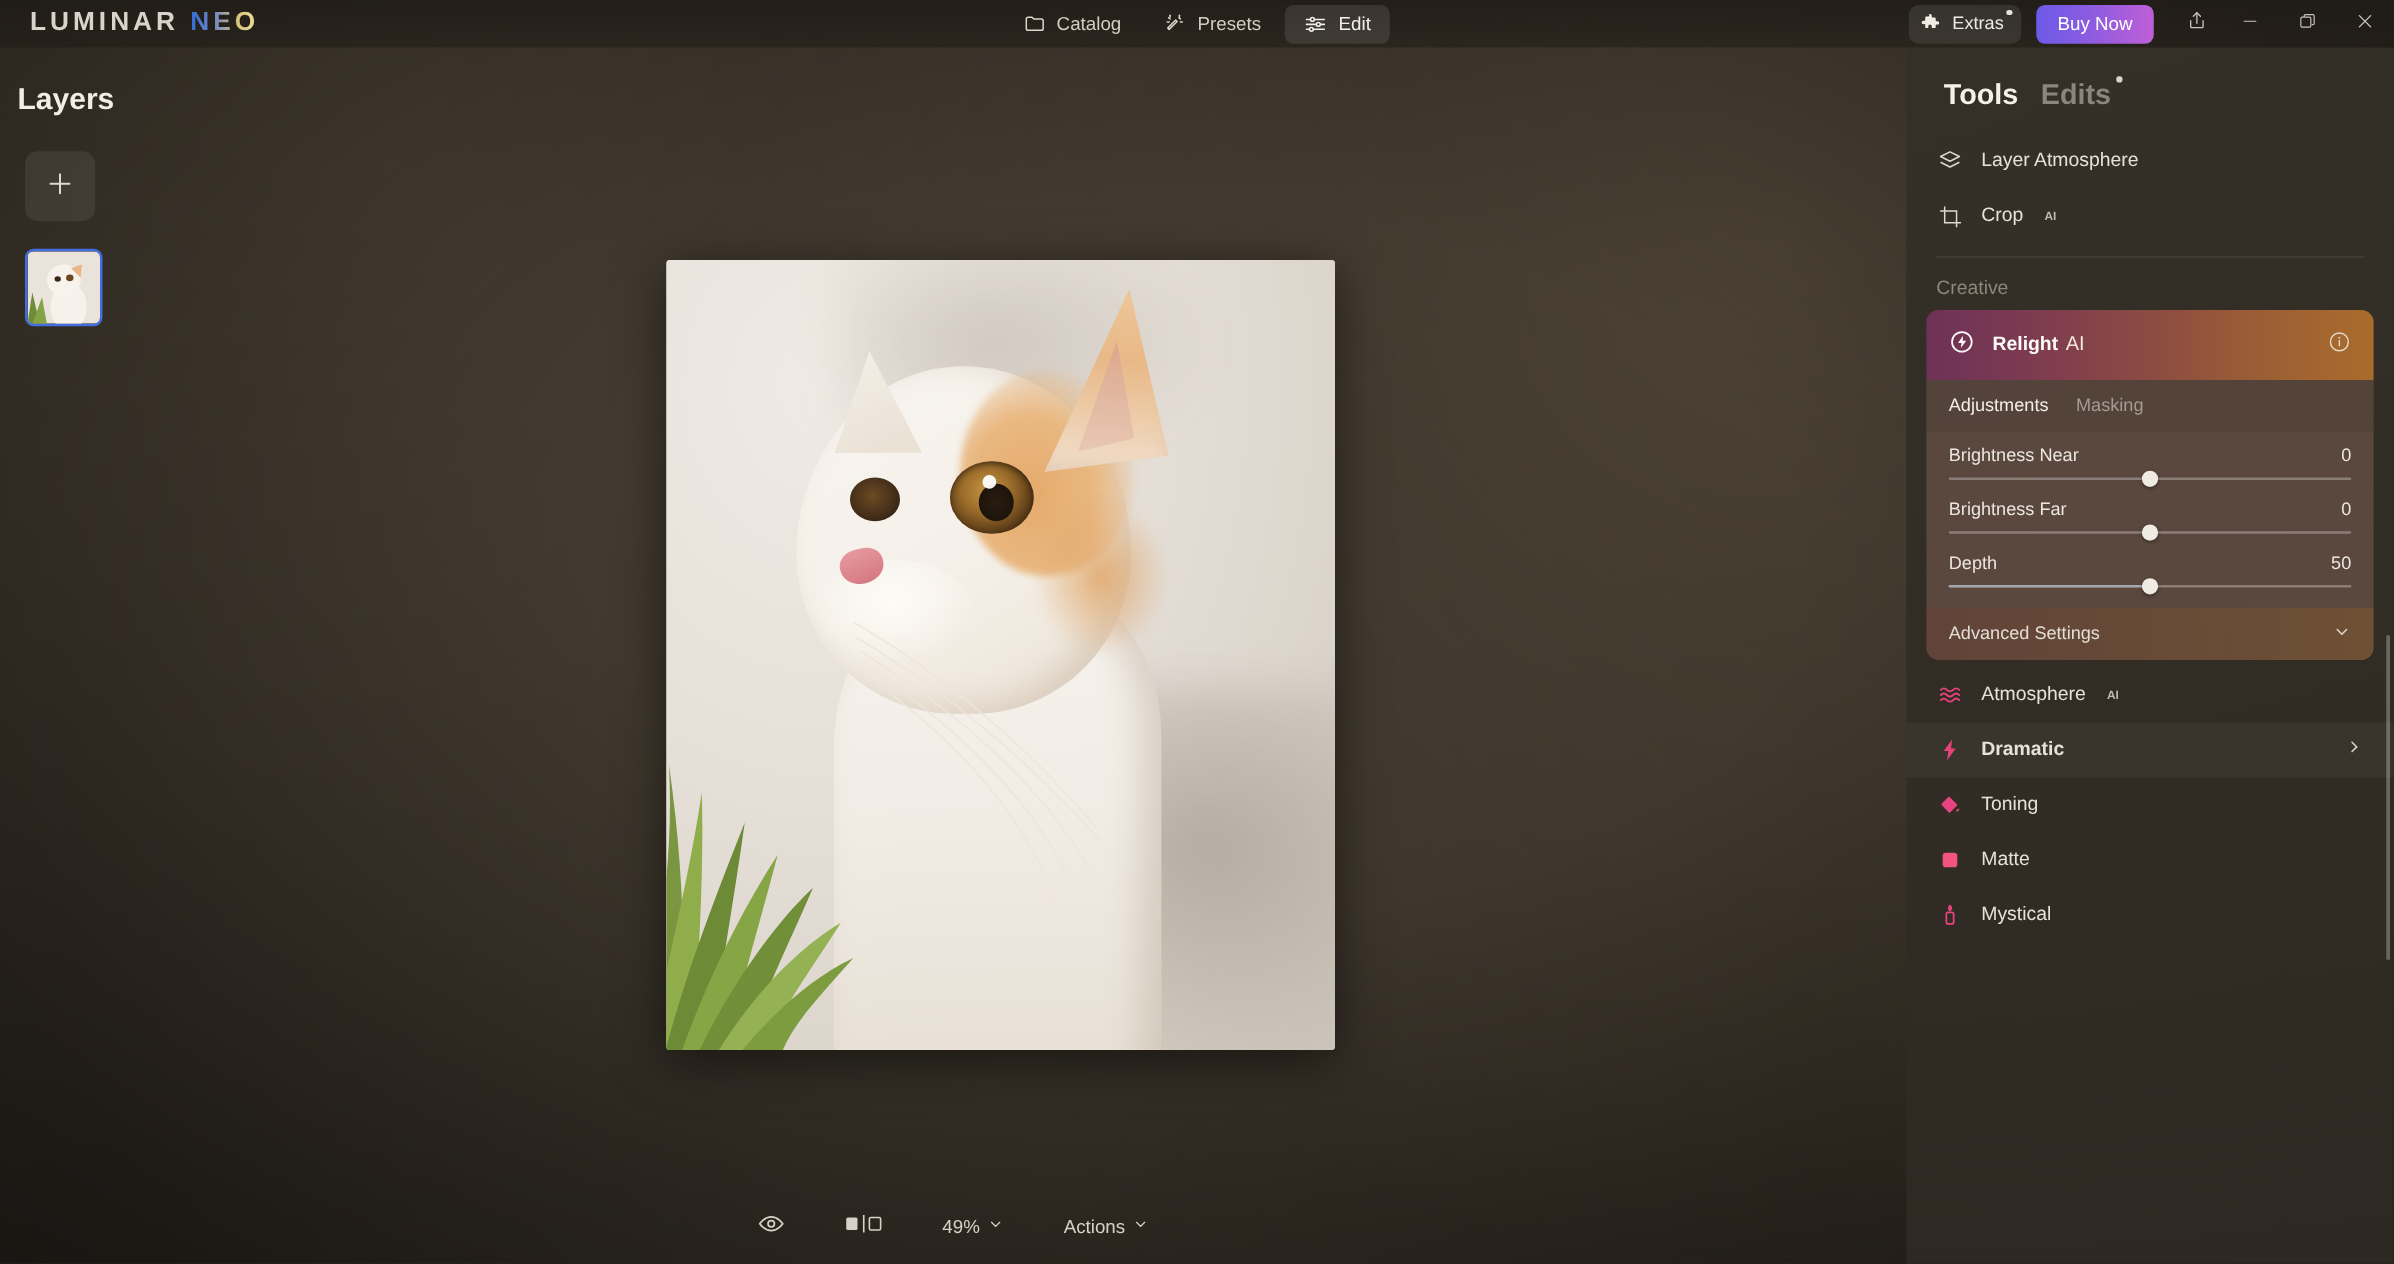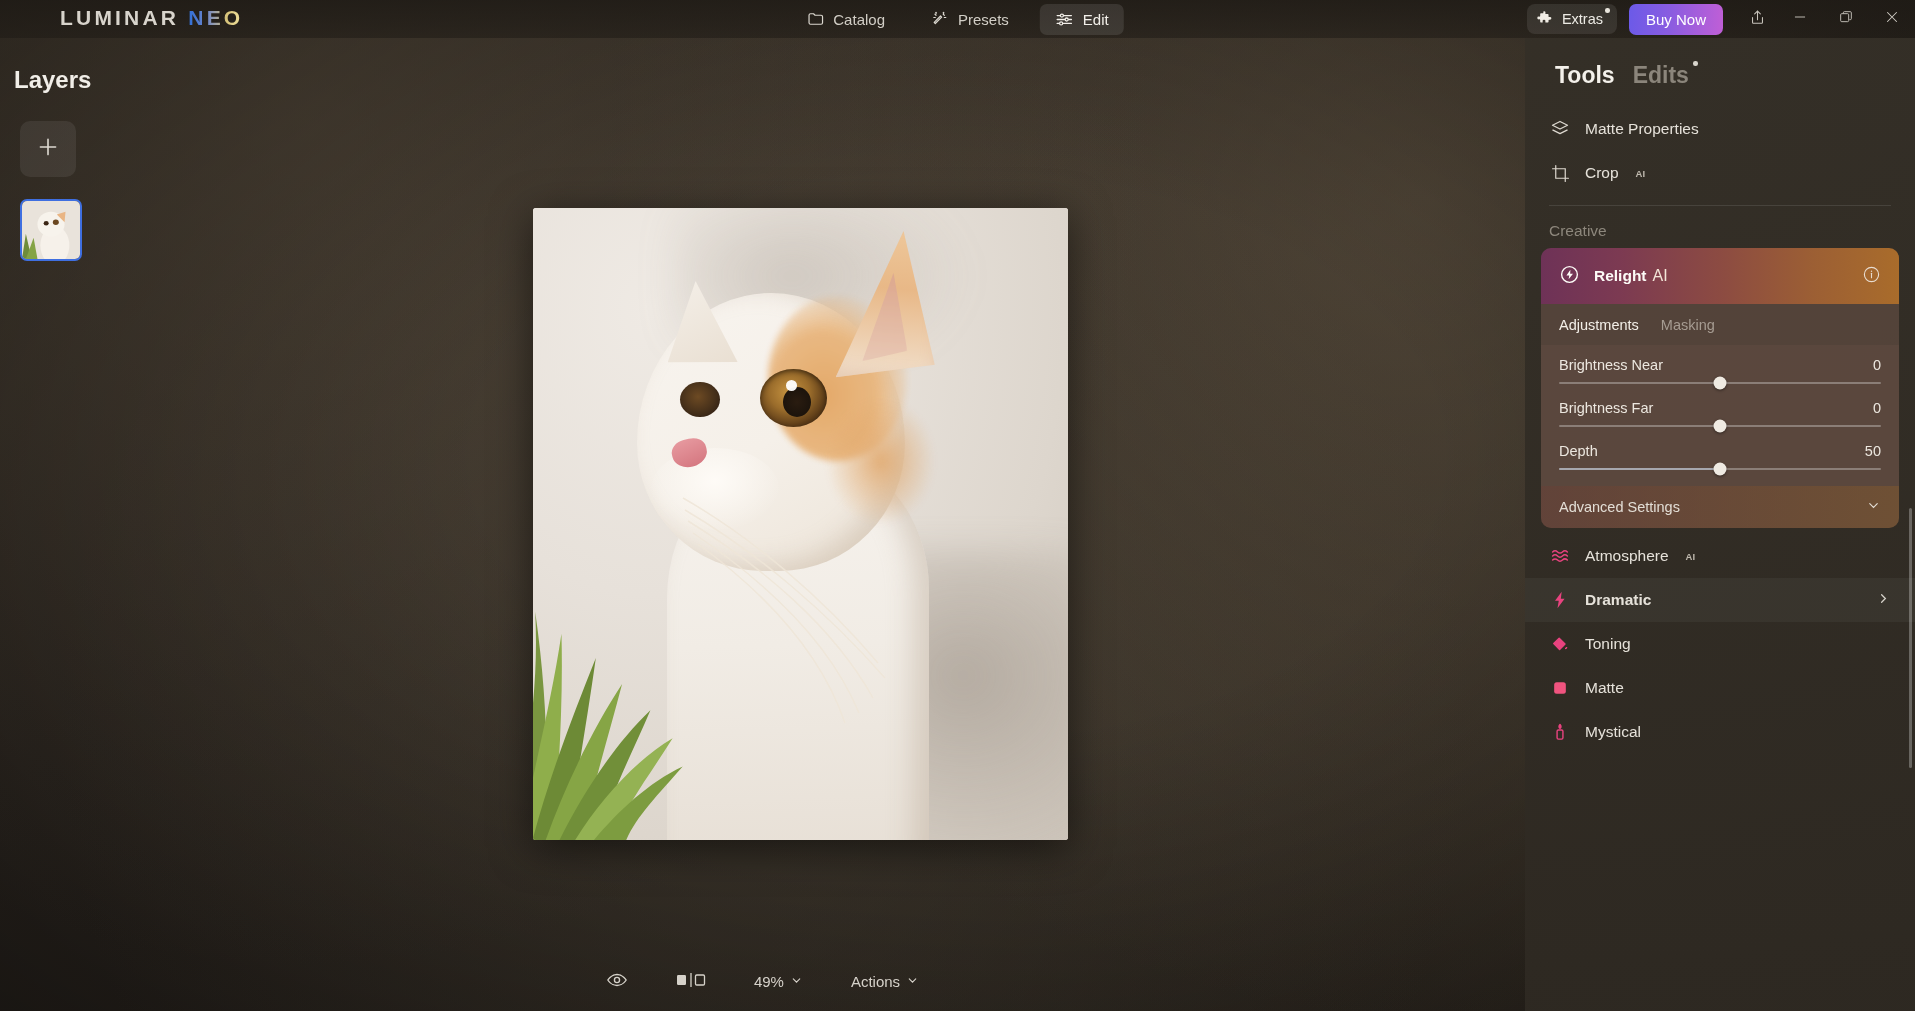--- a/index.html
+++ b/index.html
@@ -30,29 +30,29 @@
   
   .topbar {
     position:absolute; top:0; left:0; right:0; height:38px;
     display:flex; align-items:center; z-index:40;
     background:linear-gradient(180deg,rgba(30,26,21,.82),rgba(30,26,21,.55));
   }
   .logo {
     position:absolute; left:24px; top:6px;
     font-size:21px; letter-spacing:3.2px; font-weight:700;
   }
-  .logo .lum { color:#d8d4cc;margin-left:36px; }
+  .logo .lum { color:#d8d4cc; }
   .logo .neo {
     background:linear-gradient(90deg,#2f6fd8 0%,#6f86c8 35%,#d8c47a 70%,#f2e3a0 100%);
     -webkit-background-clip:text; background-clip:text; color:transparent;
   }
 
   .navgroup {
     position:absolute; left:50%; transform:translateX(-50%);
-    display:flex; align-items:flex-start; gap:16px; height:30px;
+    display:flex; align-items:flex-start; gap:4px; height:30px;
   }
   .navitem {
     display:flex; align-items:center; gap:9px;
     padding:6px 15px; border-radius:7px;
     font-size:15px; color:#d2cec6; cursor:pointer; white-space:nowrap;
   }
   .navitem.active { background:rgba(255,255,255,.10); color:#f2efe9; }
   .navitem svg { display:block; }
 
   .rightgroup {
@@ -515,21 +515,21 @@
 
     <div style="height:14px"></div>
 
     <div class="toolrow">
       <span class="tool-icon">
         <svg width="20" height="20" viewBox="0 0 24 24" fill="none" stroke="#ded9d0" stroke-width="1.5" stroke-linejoin="round">
           <path d="M12 3 3 7.5 12 12l9-4.5z"></path>
           <path d="M3 13 12 17.5 21 13"></path>
         </svg>
       </span>
-      <span>Matte Properties</span>
+      <span>Layer Atmosphere</span>
     </div>
 
     <div class="toolrow">
       <span class="tool-icon">
         <svg width="19" height="19" viewBox="0 0 24 24" fill="none" stroke="#ded9d0" stroke-width="1.5" stroke-linecap="round">
           <path d="M6 2v16h16"></path>
             <path d="M2 6h16v16"></path>
         </svg>
       </span>
       <span>Crop</span>

